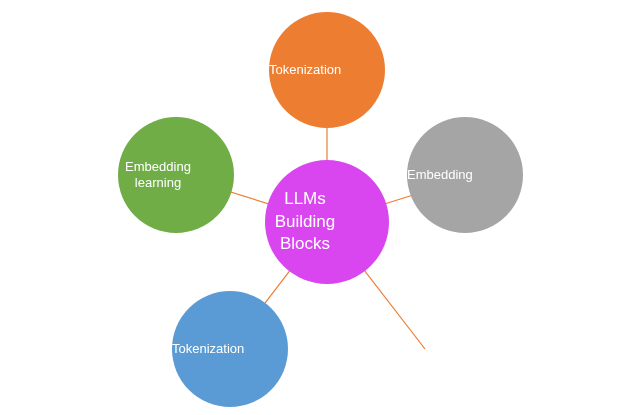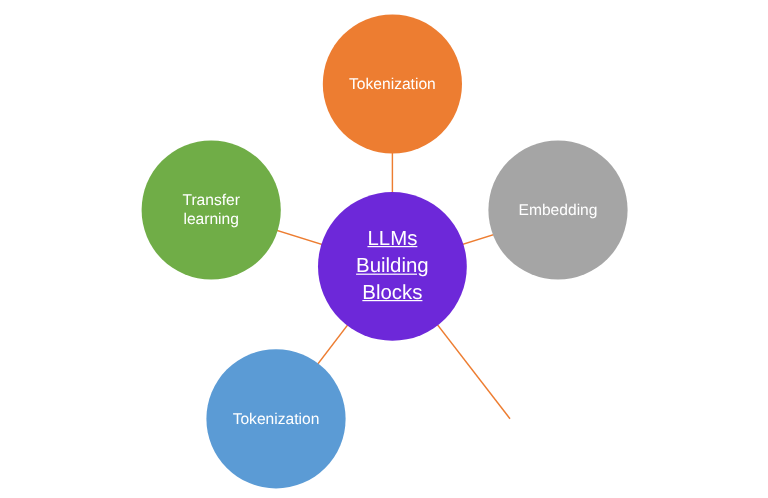--- a/index.html
+++ b/index.html
@@ -23,21 +23,20 @@
     height: 415px;
   }
   .connectors line {
     stroke-width: 1.2;
   }
   .circle {
     position: absolute;
     border-radius: 50%;
     display: flex;
     align-items: center;
-    justify-content: center;
     text-align: center;
     color: #ffffff;
   }
   .node {
     width: 116px;
     height: 116px;
     font-size: 13px;
     line-height: 1.25;
   }
   .node span {
@@ -75,26 +74,26 @@
   </svg>
 
   <div class="circle node pos-tokenization" style="background-color: rgb(237, 125, 49);">
     <span>Tokenization</span>
   </div>
 
   <div class="circle node pos-embedding" style="background-color: rgb(165, 165, 165);">
     <span>Embedding</span>
   </div>
 
-  <div class="circle center-node pos-center" style="background-color: #6d28d9; text-decoration: underline;">
+  <div class="circle center-node pos-center" style="background-color: #d946ef;">
     <span>LLMs Building Blocks</span>
   </div>
 
 
   <div class="circle node pos-pretraining" style="background-color: rgb(91, 155, 213);">
     <span>Tokenization</span>
   </div>
 
   <div class="circle node pos-transfer" style="background-color: rgb(112, 173, 71);">
-    <span>Transfer learning</span>
+    <span>Embedding learning</span>
   </div>
 
 </div>
 
 </body></html>

